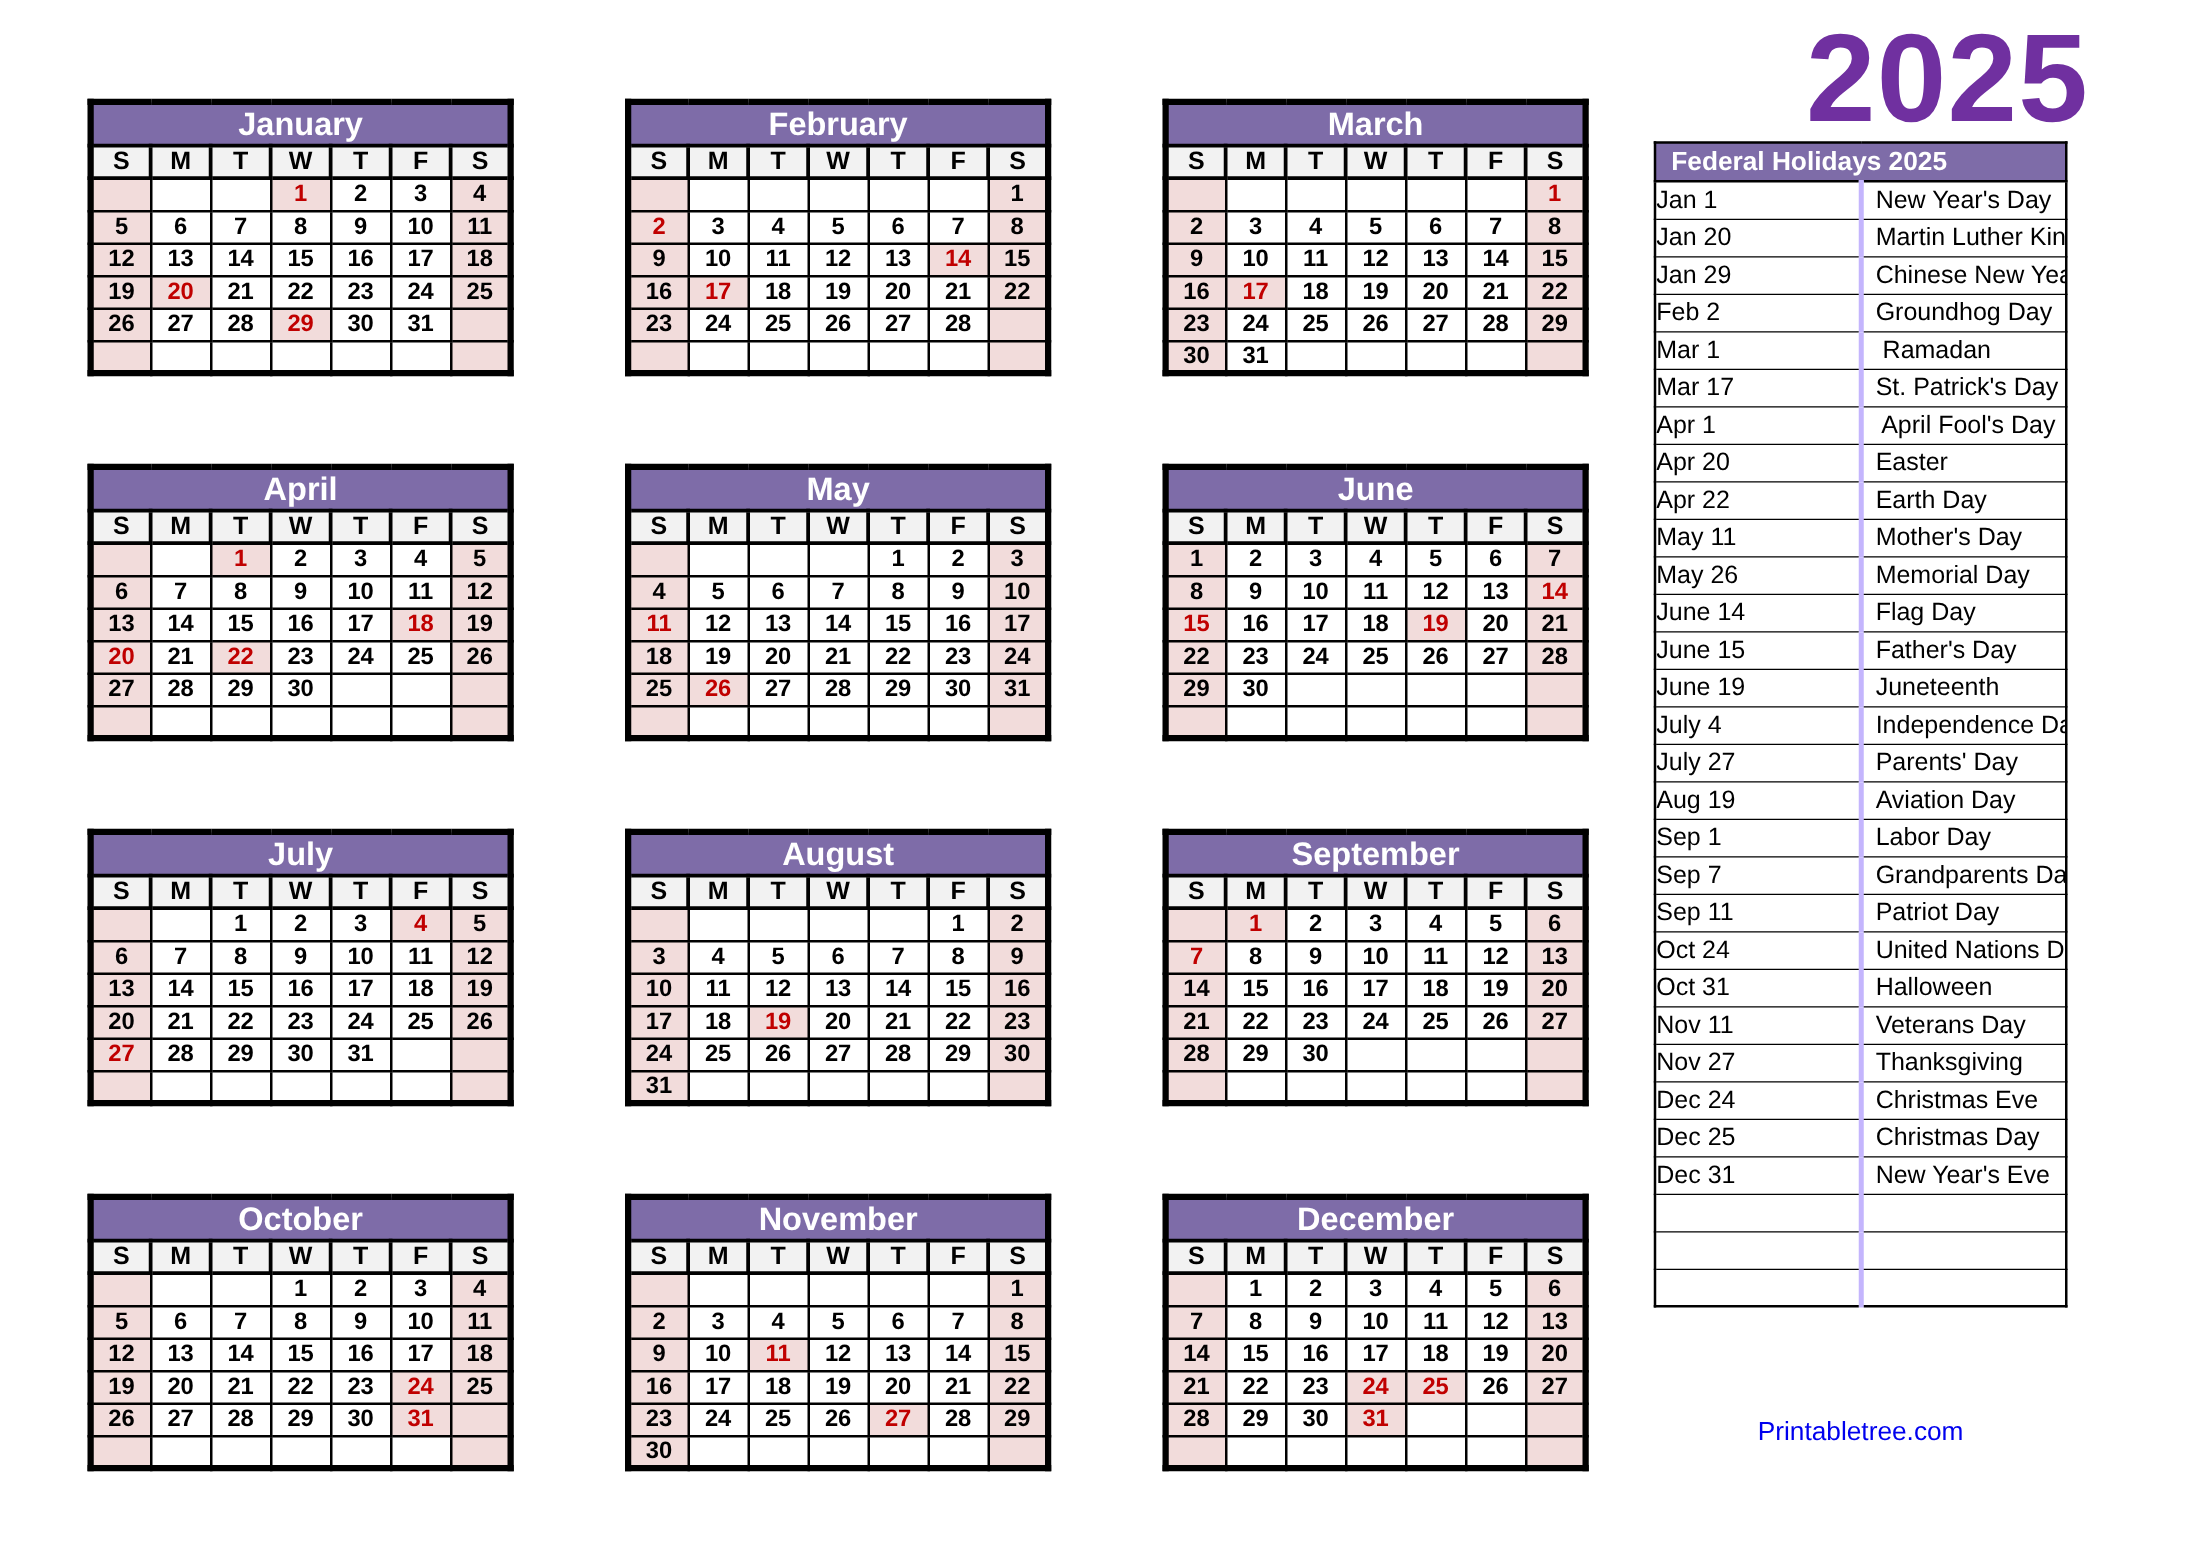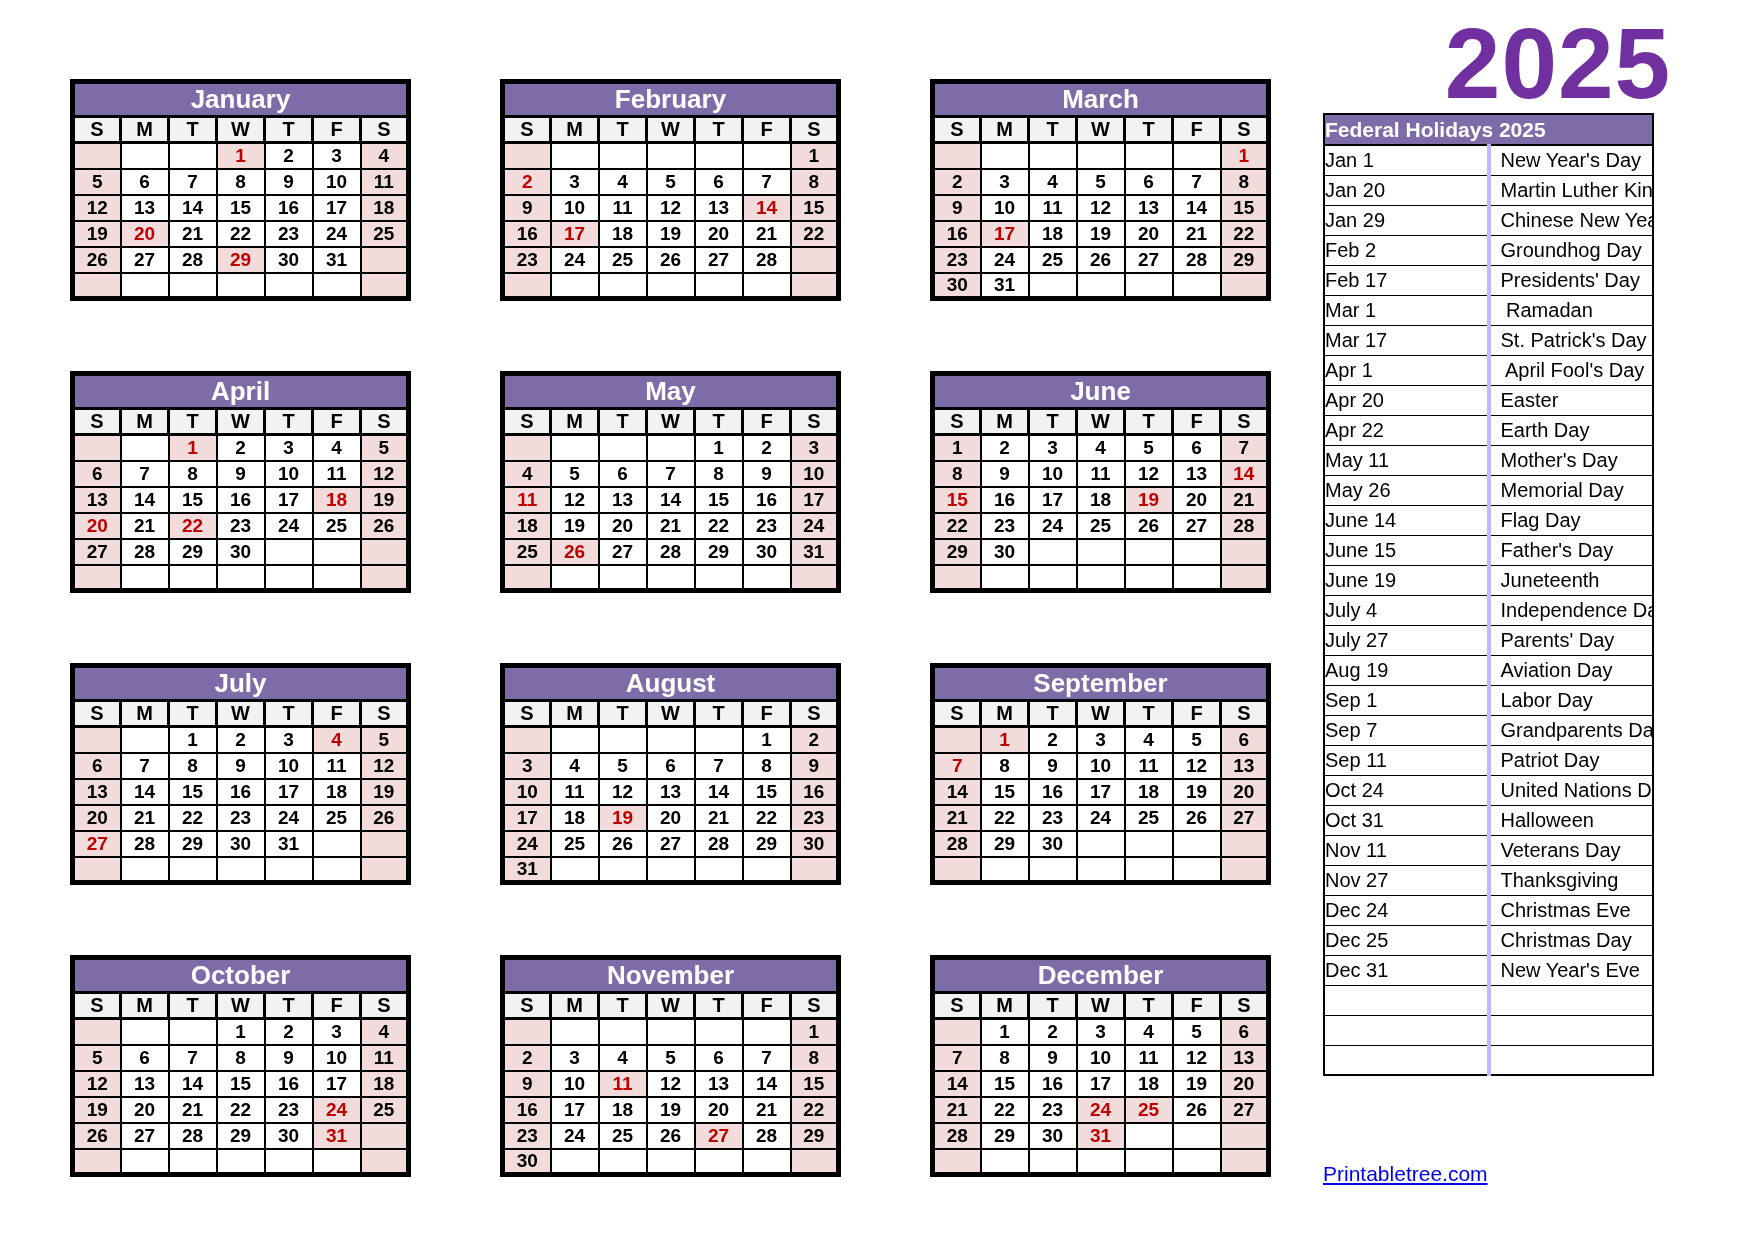--- a/index.html
+++ b/index.html
@@ -51,35 +51,35 @@
 
   
   table.holidays {
     position:absolute; left:1323px; top:113px; width:331px;
     border-collapse:collapse; table-layout:fixed;
     border:2px solid #000; background:#fff;
   }
   table.holidays thead th {
     height:31px; background:#7E6CA8; color:#fff;
     font-size:21px; font-weight:bold; text-align:left;
-    border:2px solid #000;
+    padding-left:12px; border:2px solid #000;
   }
   table.holidays td {
     height:30px; color:#000; font-size:20px;
     border-top:1px solid #000; border-bottom:1px solid #000;
     white-space:pre; overflow:hidden;
   }
   table.holidays td.hdate { width:124px; }
   table.holidays td.hname { padding-left:10px; border-left:4px solid #c4b5fd; }
 
   
   .footer-link {
-    position:absolute; left:1323px; top:1162px; width:331px;
-    display:block; 
-    font-size:21px; color:#0000EE; text-decoration:underline;
+    position:absolute; left:1323px; top:1134px; width:331px;
+    display:block; text-align:center;
+    font-size:21px; color:#0000EE; 
     cursor:pointer;
   }
 </style>
 </head>
 <body>
 
 <div class="page">
 
   <div class="months">
       <table class="month">
@@ -943,24 +943,20 @@
         </tr>
         <tr>
           <td class="hdate">Jan 29</td>
           <td class="hname">Chinese New Year</td>
         </tr>
         <tr>
           <td class="hdate">Feb 2</td>
           <td class="hname">Groundhog Day</td>
         </tr>
         <tr>
-          <td class="hdate">Feb 17</td>
-          <td class="hname">Presidents' Day</td>
-        </tr>
-        <tr>
           <td class="hdate">Mar 1</td>
           <td class="hname"> Ramadan</td>
         </tr>
         <tr>
           <td class="hdate">Mar 17</td>
           <td class="hname">St. Patrick's Day</td>
         </tr>
         <tr>
           <td class="hdate">Apr 1</td>
           <td class="hname"> April Fool's Day</td>

